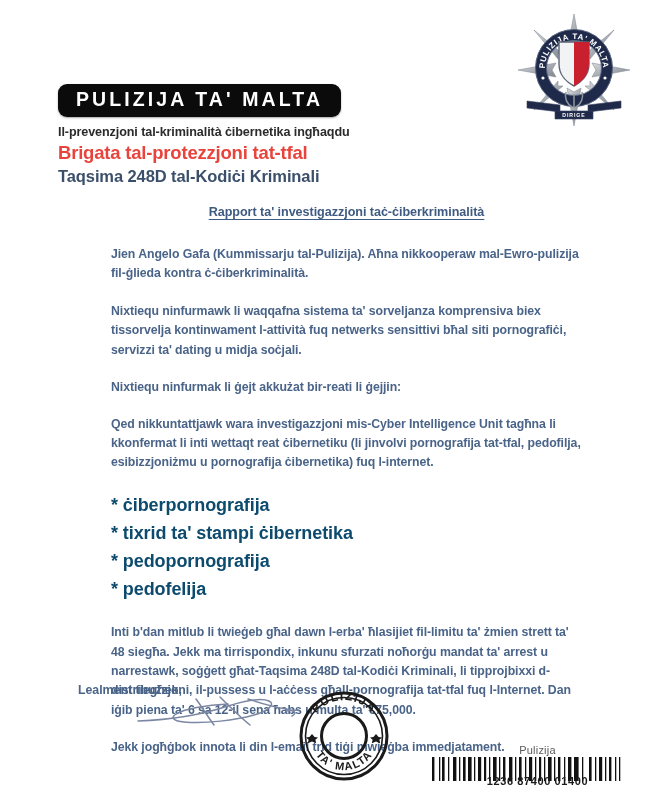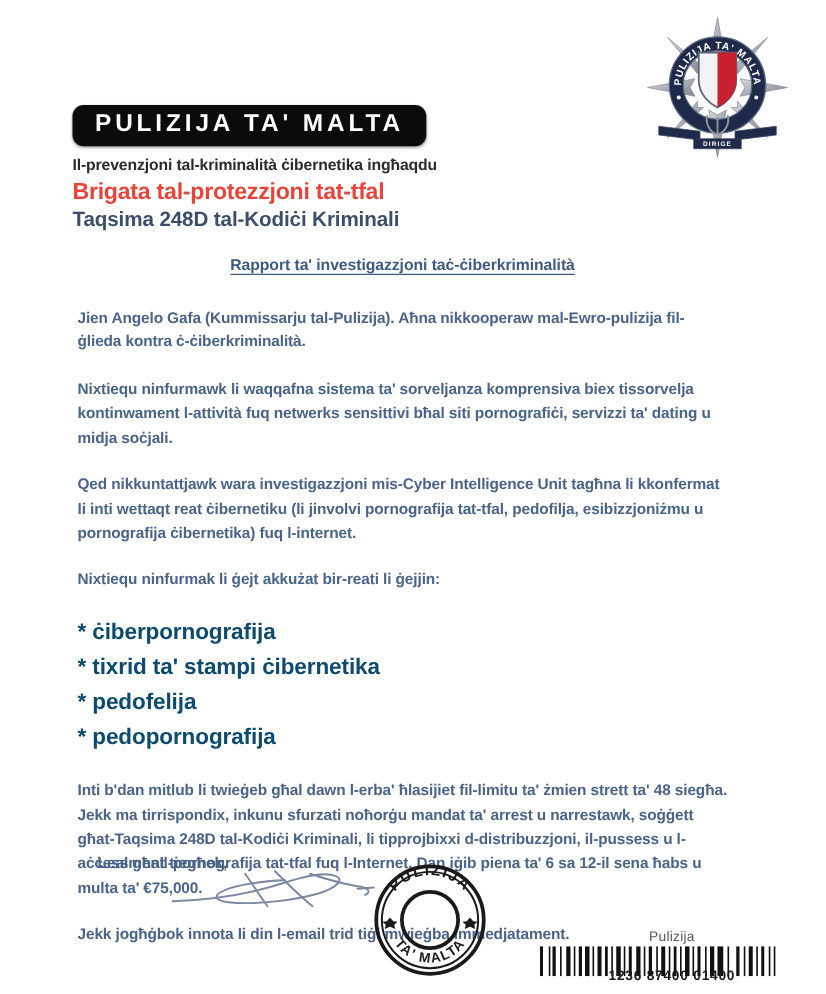--- a/index.html
+++ b/index.html
@@ -81,21 +81,21 @@
     top: 12px;
     width: 130px;
     height: 130px;
   }
 
   
   .doc {
     position: absolute;
     left: 0; right: 15px;
     top: 205px;
-    padding: 0 64px 0 62px;
+    padding: 0 64px 0 111px;
   }
 
   .doc-title {
     text-align: center;
     font-size: 12.6px;
     font-weight: 700;
     color: #3f5b82;
     text-decoration: underline;
     text-underline-offset: 3px;
     margin: 0 0 26px 0;
@@ -274,29 +274,29 @@
 
 <div class="doc">
 
   <div class="doc-title">Rapport ta' investigazzjoni taċ-ċiberkriminalità</div>
 
 
   <p class="para">Jien Angelo Gafa (Kummissarju tal-Pulizija). Aħna nikkooperaw mal-Ewro-pulizija fil-ġlieda kontra ċ-ċiberkriminalità.</p>
 
   <p class="para">Nixtiequ ninfurmawk li waqqafna sistema ta' sorveljanza komprensiva biex tissorvelja kontinwament l-attività fuq netwerks sensittivi bħal siti pornografiċi, servizzi ta' dating u midja soċjali.</p>
 
+  <p class="para tight">Nixtiequ ninfurmak li ġejt akkużat bir-reati li ġejjin:</p>
+
   <p class="para">Qed nikkuntattjawk wara investigazzjoni mis-Cyber Intelligence Unit tagħna li kkonfermat li inti wettaqt reat ċibernetiku (li jinvolvi pornografija tat-tfal, pedofilja, esibizzjoniżmu u pornografija ċibernetika) fuq l-internet.</p>
-
-  <p class="para tight">Nixtiequ ninfurmak li ġejt akkużat bir-reati li ġejjin:</p>
 
   <ul class="charges">
     <li>* ċiberpornografija</li>
     <li>* tixrid ta' stampi ċibernetika</li>
+    <li>* pedopornografija</li>
     <li>* pedofelija</li>
-    <li>* pedopornografija</li>
   </ul>
 
   <p class="para">Inti b'dan mitlub li twieġeb għal dawn l-erba' ħlasijiet fil-limitu ta' żmien strett ta' 48 siegħa. Jekk ma tirrispondix, inkunu sfurzati noħorġu mandat ta' arrest u narrestawk, soġġett għat-Taqsima 248D tal-Kodiċi Kriminali, li tipprojbixxi d-distribuzzjoni, il-pussess u l-aċċess għall-pornografija tat-tfal fuq l-Internet. Dan iġib piena ta' 6 sa 12-il sena ħabs u multa ta' €75,000.</p>
 
   <p class="para">Jekk jogħġbok innota li din l-email trid tiġi mwieġba immedjatament.</p>
 </div>
 
 <div class="sign-area">
 
   <div class="sign-closing">Lealment tiegħek,</div>

